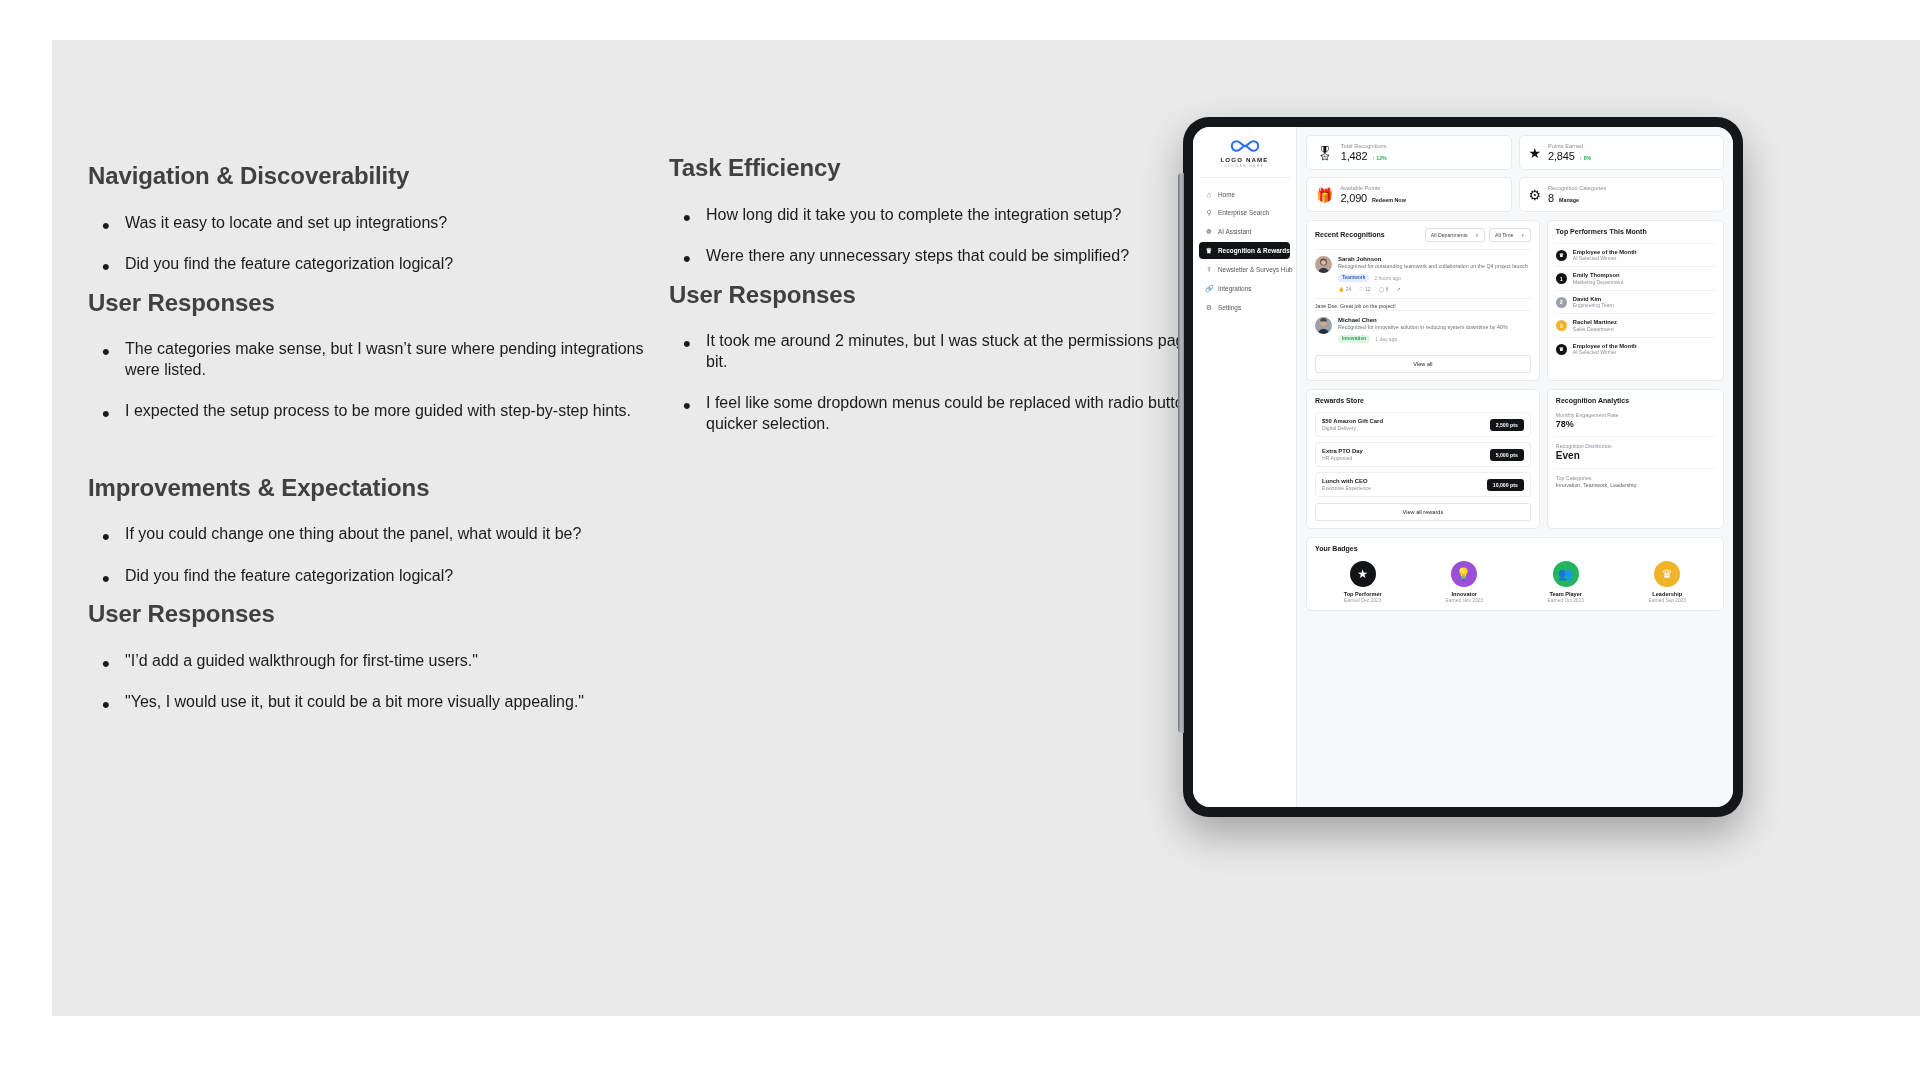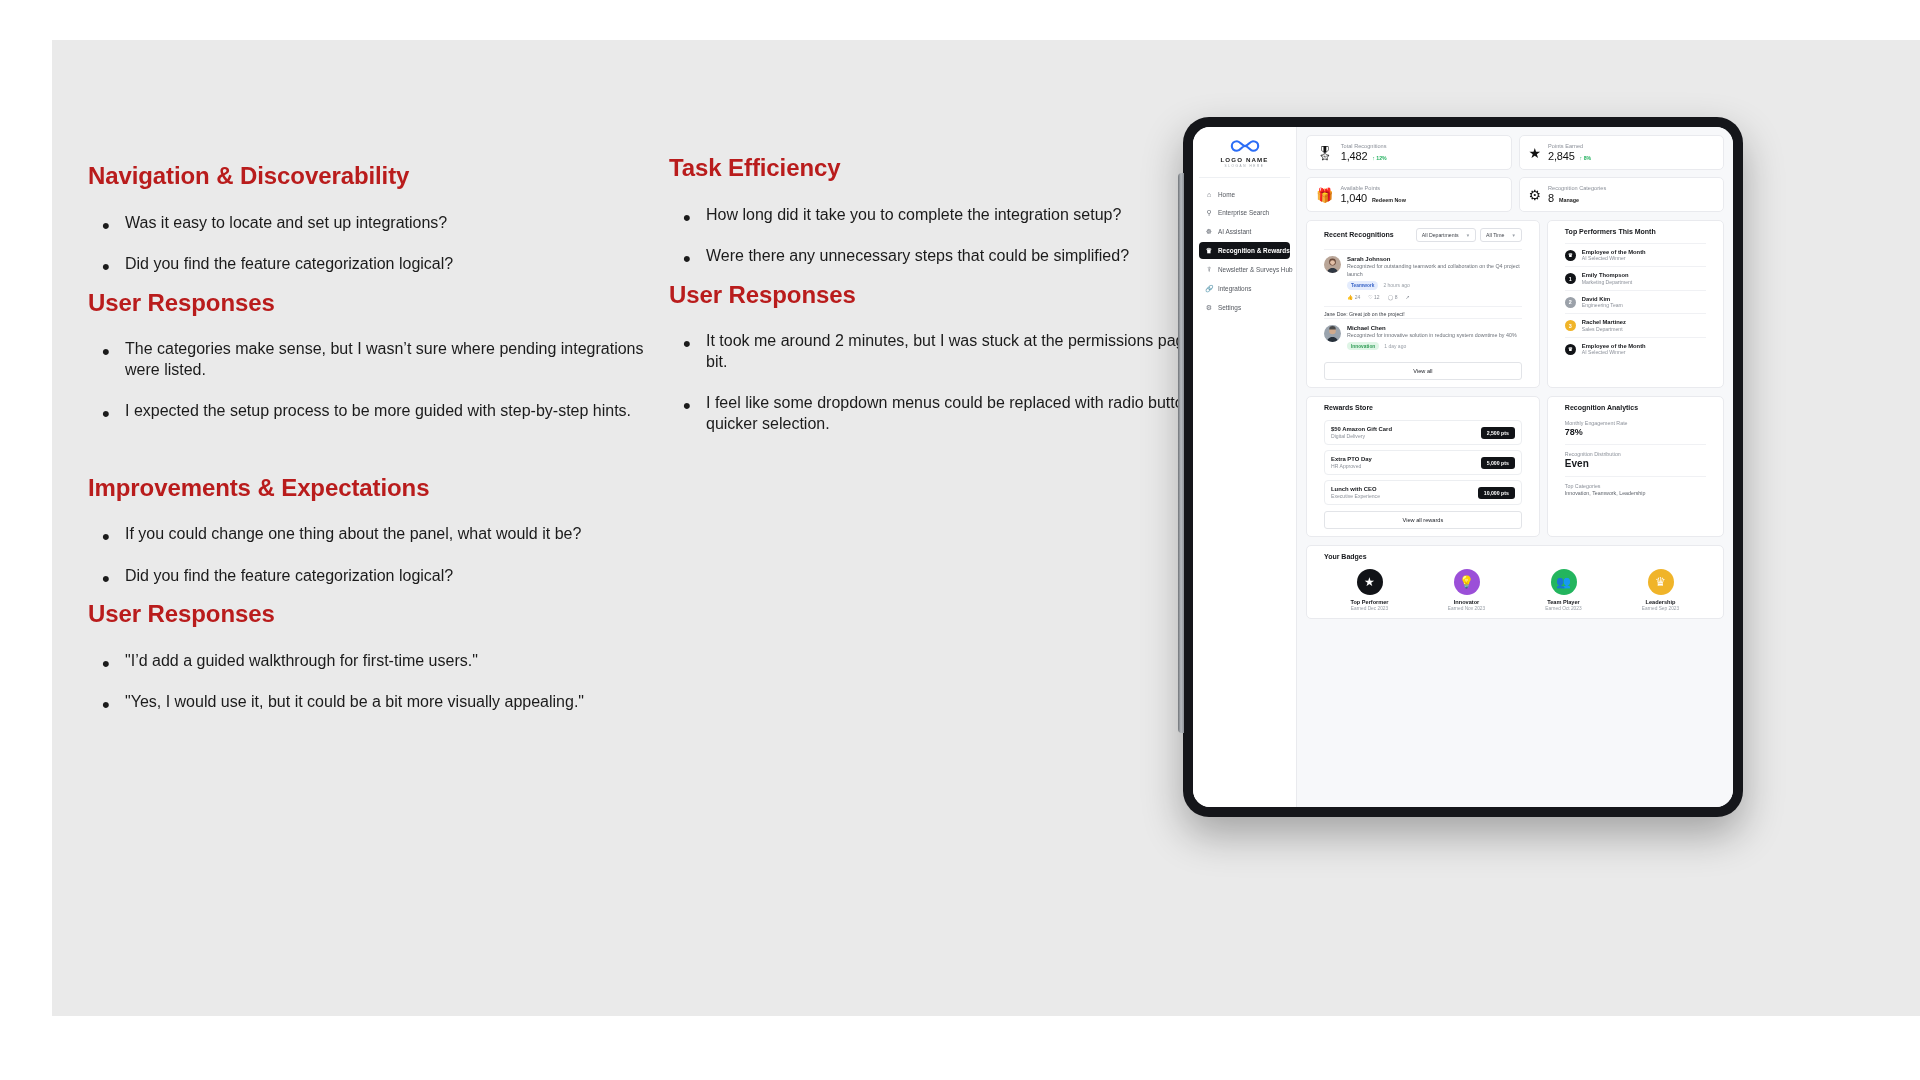--- a/index.html
+++ b/index.html
@@ -16,21 +16,21 @@
     background: #eaeaea;
     overflow: hidden;
   }
 
   
   .col { position: absolute; }
   .col-left  { left: 36px;  top: 120px; width: 565px; }
   .col-right { left: 617px; top: 112px; width: 565px; }
 
   .sec-head {
-    font-size: 24px; font-weight: 700; color: #b91c1c;
+    font-size: 24px; font-weight: 700; color: #404040;
     letter-spacing: -0.1px; line-height: 1.32; margin-bottom: 2px;
   }
   .blk { margin-bottom: 12px; }
   .blk.gap { margin-bottom: 50px; }
   ul.bullets { list-style: none; margin: 0; padding: 0; }
   ul.bullets li {
     position: relative;
     font-size: 16px; line-height: 1.28; color: #1b1b1b;
     padding-left: 37px; margin-top: 21px;
   }
@@ -91,21 +91,21 @@
   .card { background:#fff; border:1px solid #e9eaee; border-radius: 5px; }
   .stat { display: flex; align-items: center; gap: 7px; padding: 7px 9px; }
   .stat .bigicon { font-size: 14px; line-height: 1; color: #111; }
   .stat-lbl { font-size: 5.6px; color: #8b9099; margin-bottom: 1px; }
   .stat-row { display: flex; align-items: baseline; gap: 5px; }
   .stat-val { font-size: 11px; font-weight: 400; color: #111; letter-spacing: -.2px; }
   .stat-delta { font-size: 5.2px; font-weight: 700; color: #22b15e; }
   .stat-link  { font-size: 5.4px; font-weight: 700; color: #222; }
 
   .two-col { display: grid; grid-template-columns: 1.32fr 1fr; gap: 7px; margin-bottom: 8px; }
-  .panel { background:#fff; border:1px solid #e9eaee; border-radius: 5px; padding: 7px 17px; }
+  .panel { background:#fff; border:1px solid #e9eaee; border-radius: 5px; padding: 7px 8px; }
   .panel-head {
     display:flex; align-items:center; justify-content: space-between; gap: 5px; margin-bottom: 7px;
   }
   .panel-title { font-size: 7px; font-weight: 700; color:#15171b; line-height: 1.25; }
   .selects { display:flex; gap: 4px; }
   .sel {
     border:1px solid #dfe1e6; border-radius: 3px; background:#fff;
     font-size: 5.2px; color:#41454c; padding: 3px 5px;
     display:flex; align-items:center; gap: 7px; white-space: nowrap;
   }
@@ -288,21 +288,21 @@
                 <span class="stat-val">2,845</span>
                 <span class="stat-delta">↑ 8%</span>
               </div>
             </div>
           </div>
           <div class="card stat">
             <span class="bigicon">🎁</span>
             <div>
               <div class="stat-lbl">Available Points</div>
               <div class="stat-row">
-                <span class="stat-val">1,040</span>
+                <span class="stat-val">2,090</span>
                 <span class="stat-link">Redeem Now</span>
               </div>
             </div>
           </div>
           <div class="card stat">
             <span class="bigicon">⚙</span>
             <div>
               <div class="stat-lbl">Recognition Categories</div>
               <div class="stat-row">
                 <span class="stat-val">8</span>

